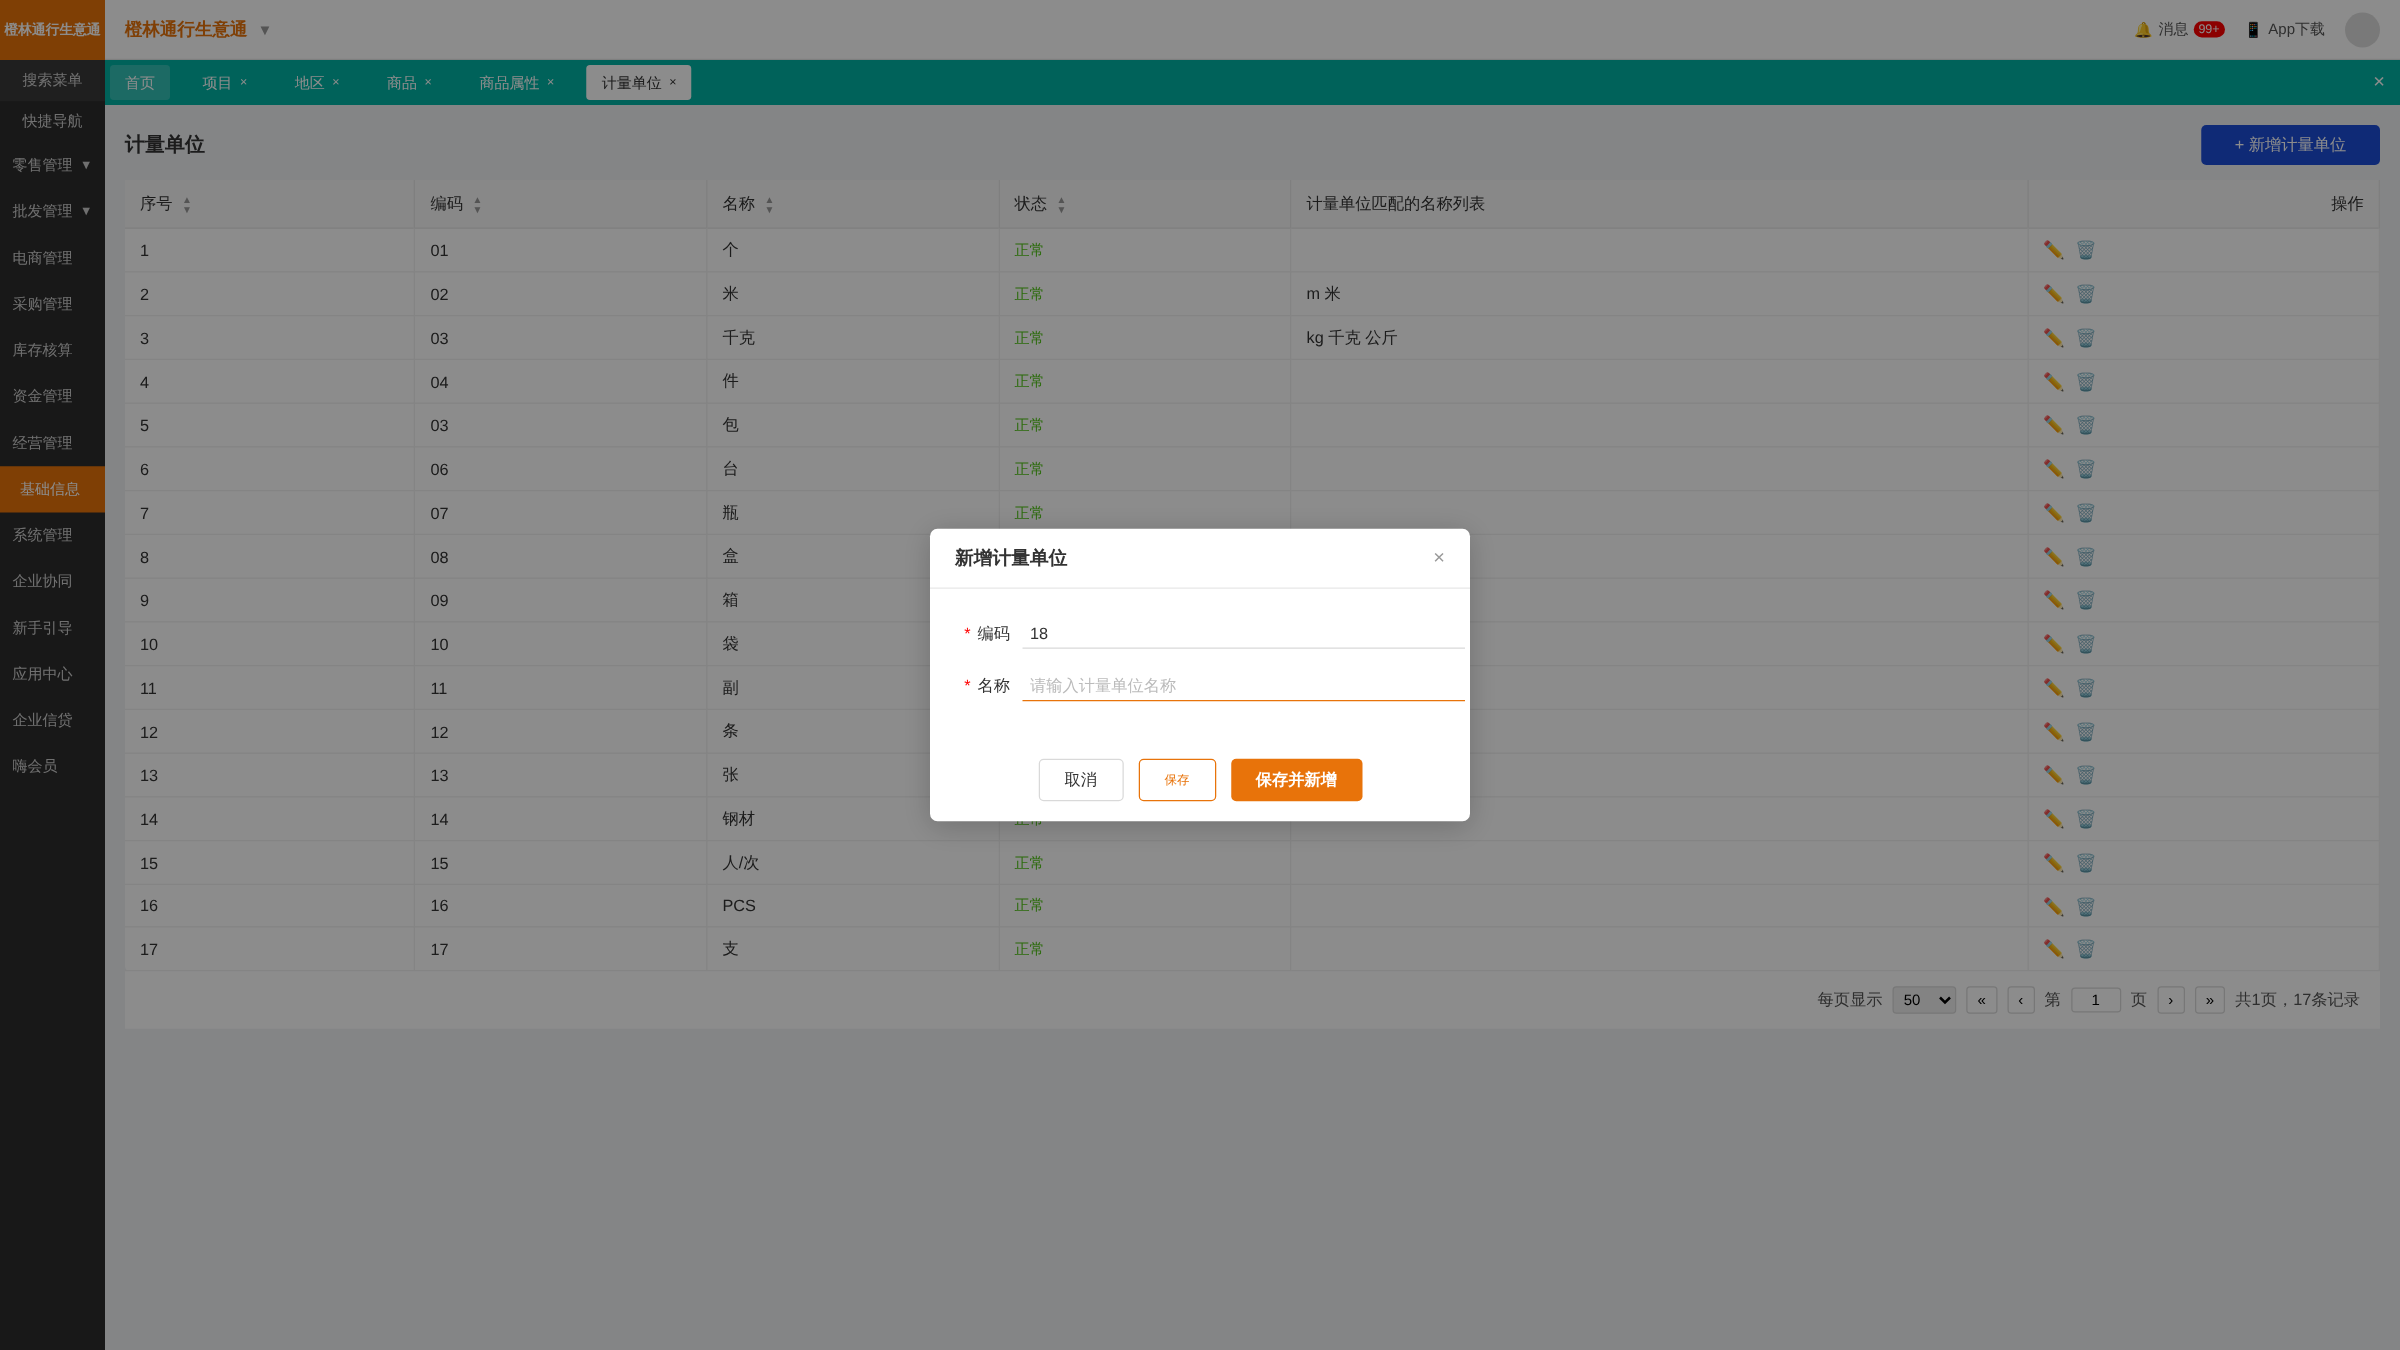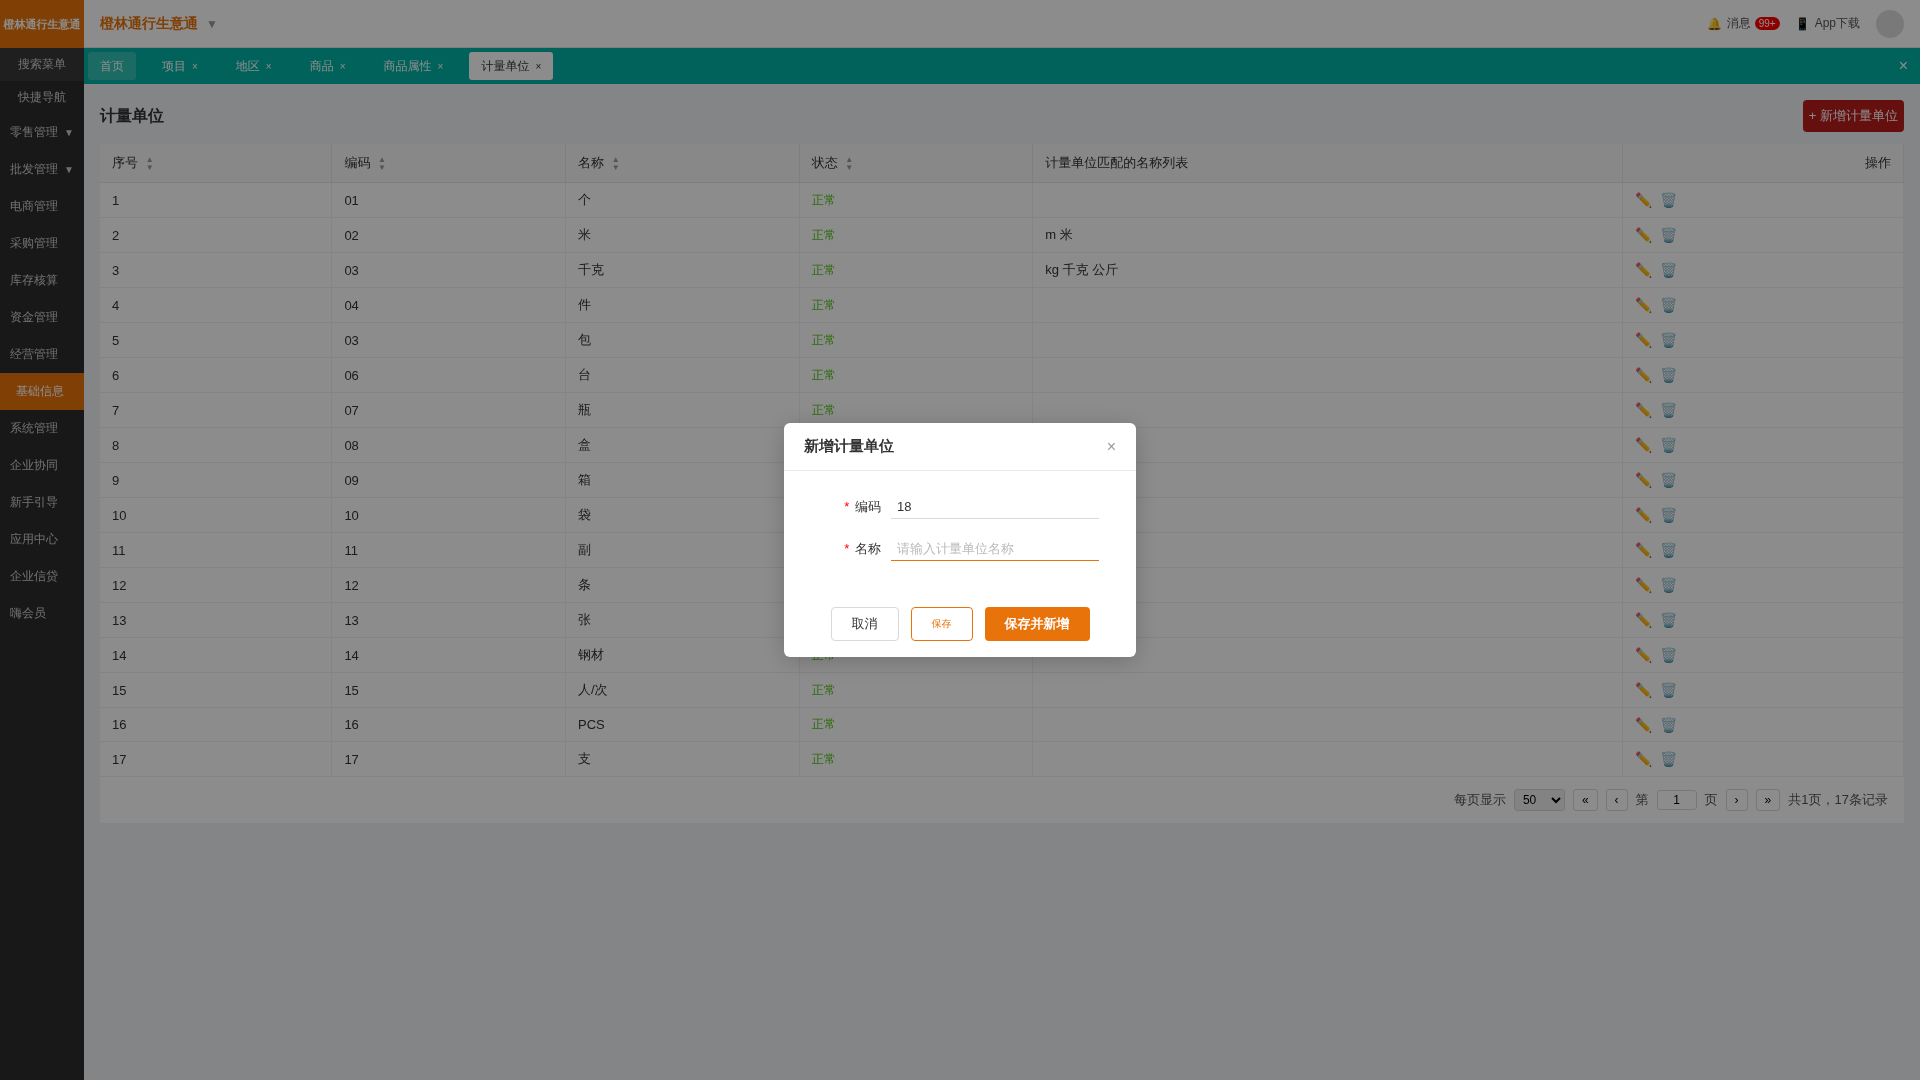--- a/index.html
+++ b/index.html
@@ -161,24 +161,24 @@
       justify-content: space-between;
       align-items: center;
       margin-bottom: 12px;
     }
     .page-title {
       font-size: 16px;
       font-weight: bold;
       color: #333;
     }
     .btn-add {
-      background: #b91c1c;
+      background: #1d4ed8;
       color: #fff;
       border: none;
-      padding: 7px 6px;
+      padding: 7px 27px;
       border-radius: 4px;
       font-size: 13px;
       cursor: pointer;
     }
 
     
     .data-table {
       background: #fff;
       border-radius: 4px;
       width: 100%;
@@ -266,42 +266,42 @@
       top: 0; left: 0; right: 0; bottom: 0;
       background: rgba(0,0,0,0.45);
       display: flex;
       align-items: center;
       justify-content: center;
       z-index: 1000;
     }
     .modal {
       background: #fff;
       border-radius: 6px;
-      width: 352px;
+      width: 432px;
       box-shadow: 0 4px 24px rgba(0,0,0,0.2);
     }
     .modal-header {
       padding: 14px 20px;
       border-bottom: 1px solid #e8e8e8;
       display: flex;
       justify-content: space-between;
       align-items: center;
     }
     .modal-title {
       font-size: 15px;
       font-weight: bold;
       color: #333;
     }
     .modal-close {
       cursor: pointer;
       color: #999;
       font-size: 16px;
     }
     .modal-body {
-      padding: 24px 37px 16px;
+      padding: 24px 4px 16px;
     }
     .form-row {
       display: flex;
       align-items: center;
       margin-bottom: 18px;
     }
     .form-label {
       font-size: 13px;
       color: #333;
       width: 60px;

